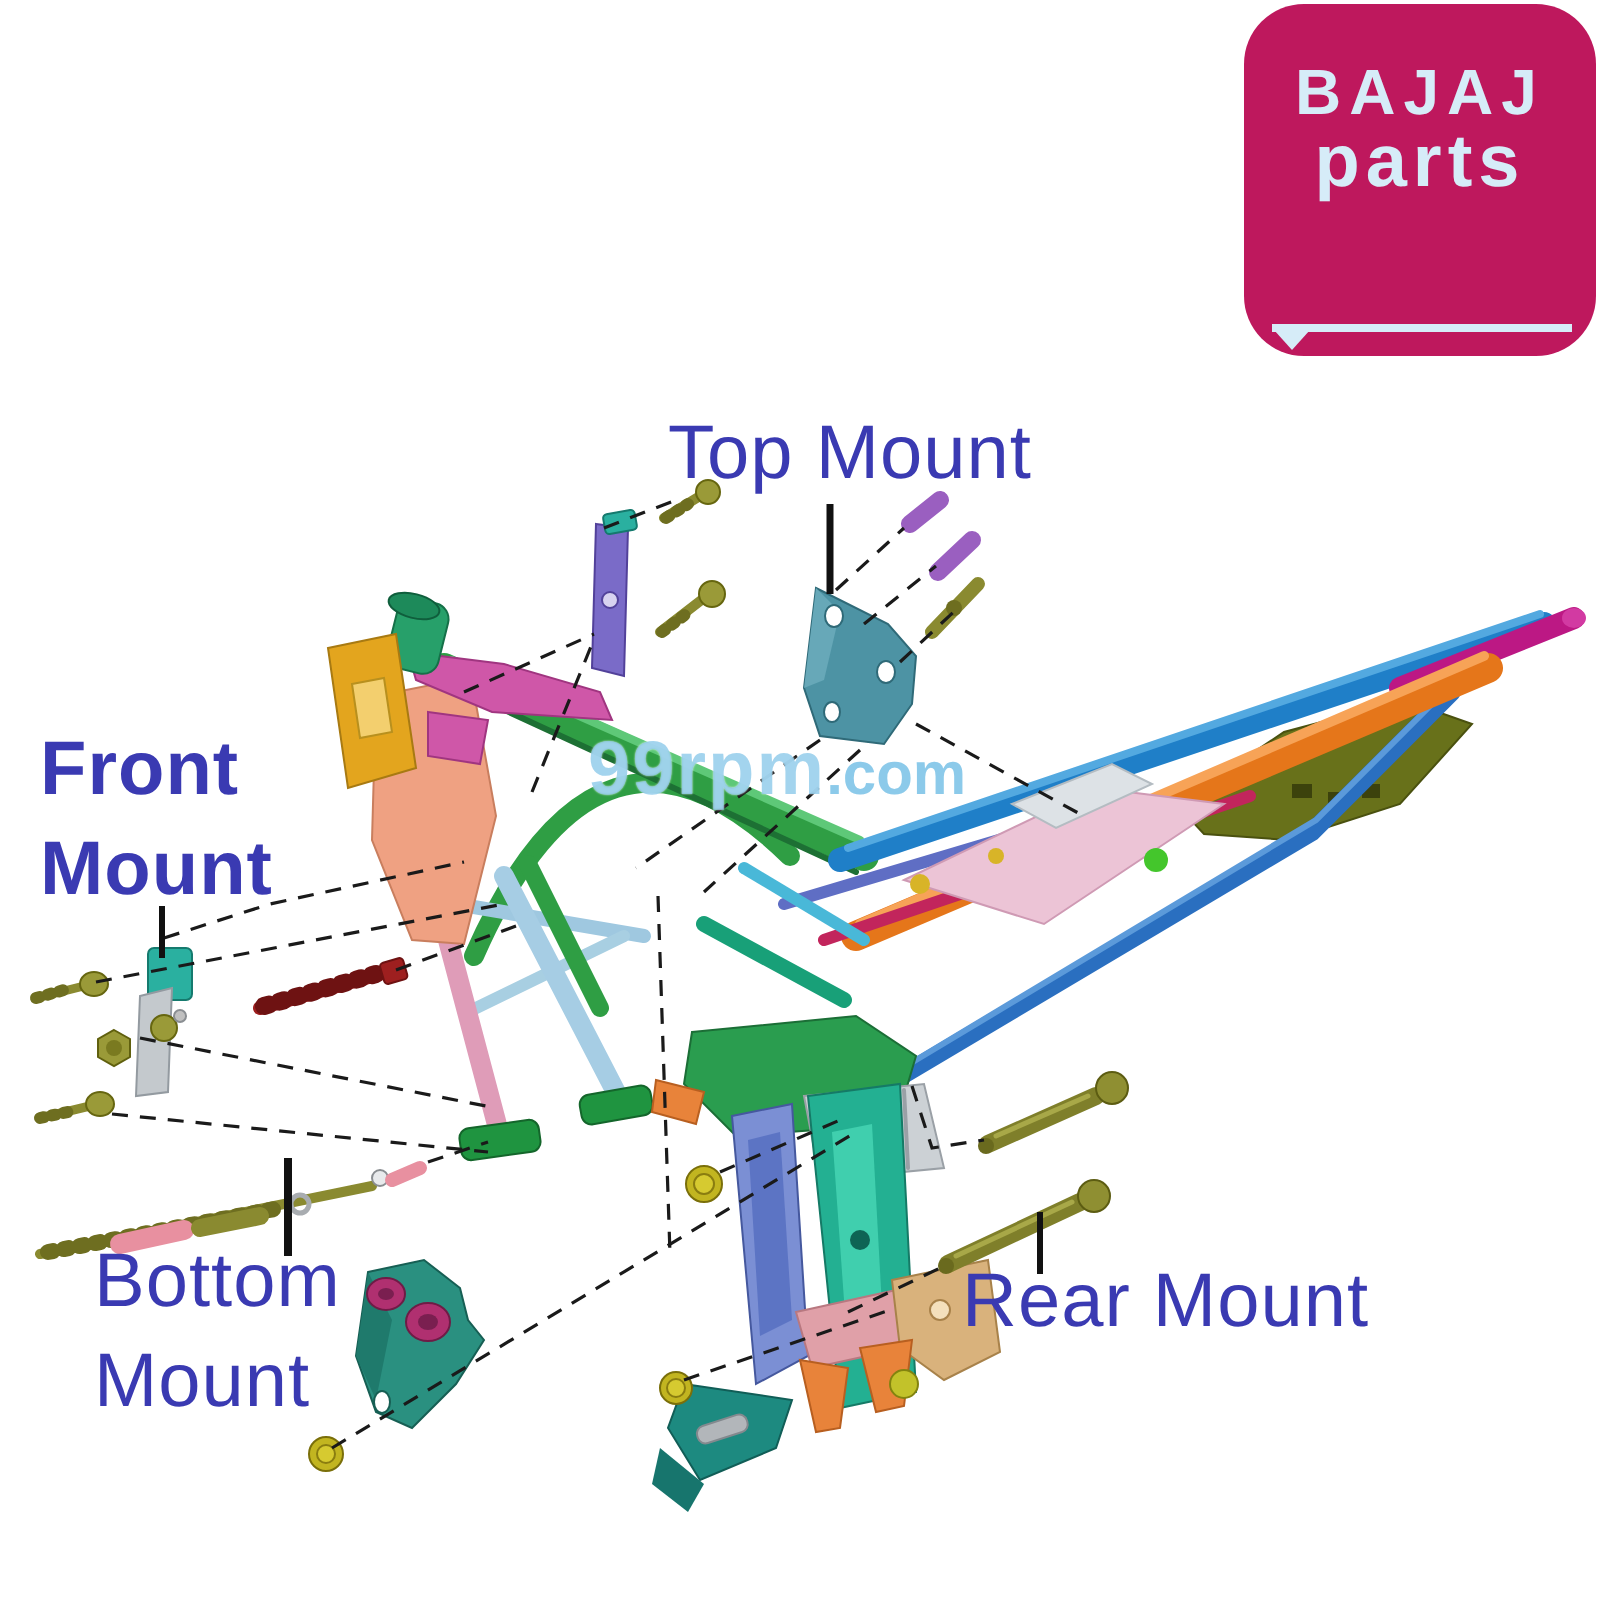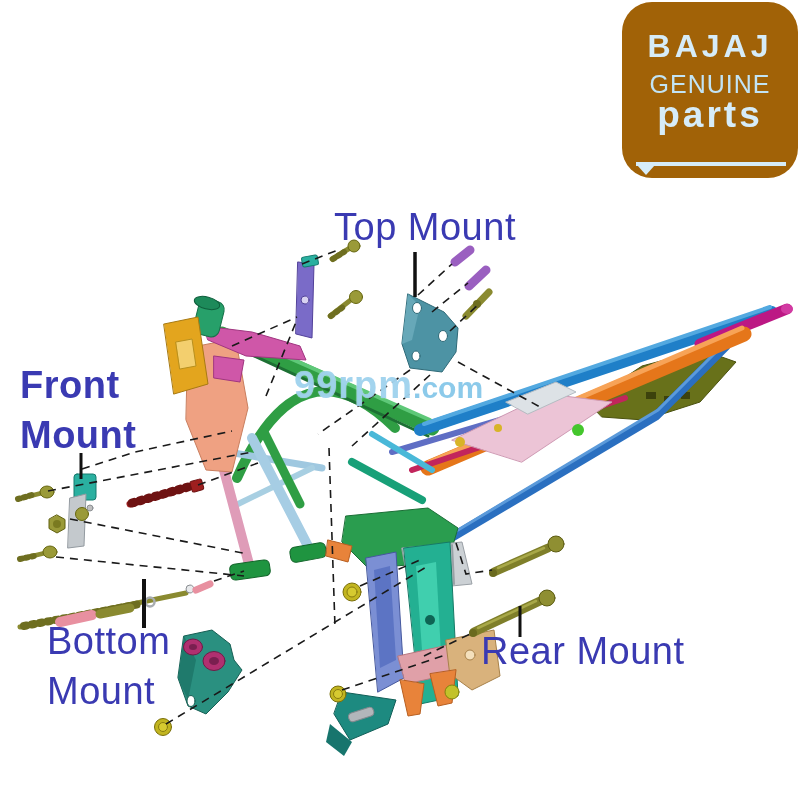--- a/index.html
+++ b/index.html
@@ -24,21 +24,21 @@
   .watermark{
     position:absolute;left:294px;top:364px;font-weight:bold;font-size:38px;
     letter-spacing:1px;color:rgba(127,196,232,0.72);
     text-shadow:0 0 1px rgba(255,255,255,0.9);
   }
   .watermark .tld{font-size:30px;letter-spacing:0;color:rgba(127,196,232,0.9);}
 
   
   .logo{
     position:absolute;left:622px;top:2px;width:176px;height:176px;
-    background:#a16207;border-radius:30px;text-align:center;
+    background:#be185d;border-radius:30px;text-align:center;
   }
   .logo-brand{
     margin-top:26px;font-size:32px;font-weight:700;letter-spacing:4px;
     color:#d6ecf8;
   }
   .logo-genuine{
     margin-top:5px;font-size:25px;font-weight:400;letter-spacing:1px;
     color:#c2e4f5;
   }
   .logo-parts{
@@ -242,18 +242,17 @@
   <div>Mount</div>
 </div>
 <div class="label label-bottom-mount">
   <div>Bottom</div>
   <div>Mount</div>
 </div>
 <div class="label label-rear-mount">Rear Mount</div>
 
 <div class="logo">
   <div class="logo-brand">BAJAJ</div>
-  <div class="logo-genuine">GENUINE</div>
   <div class="logo-parts">parts</div>
   <div class="logo-underline"></div>
 </div>
 
 </div>
 
 </body></html>

